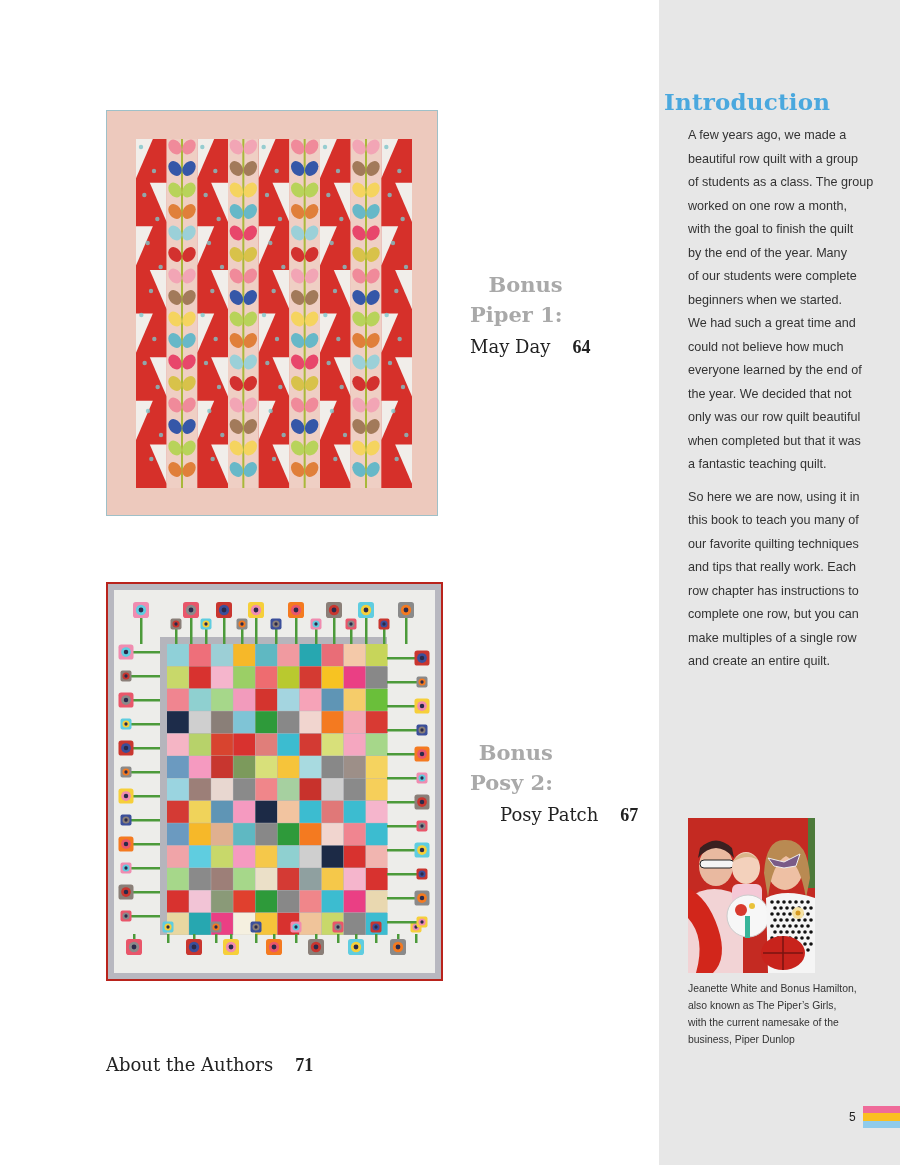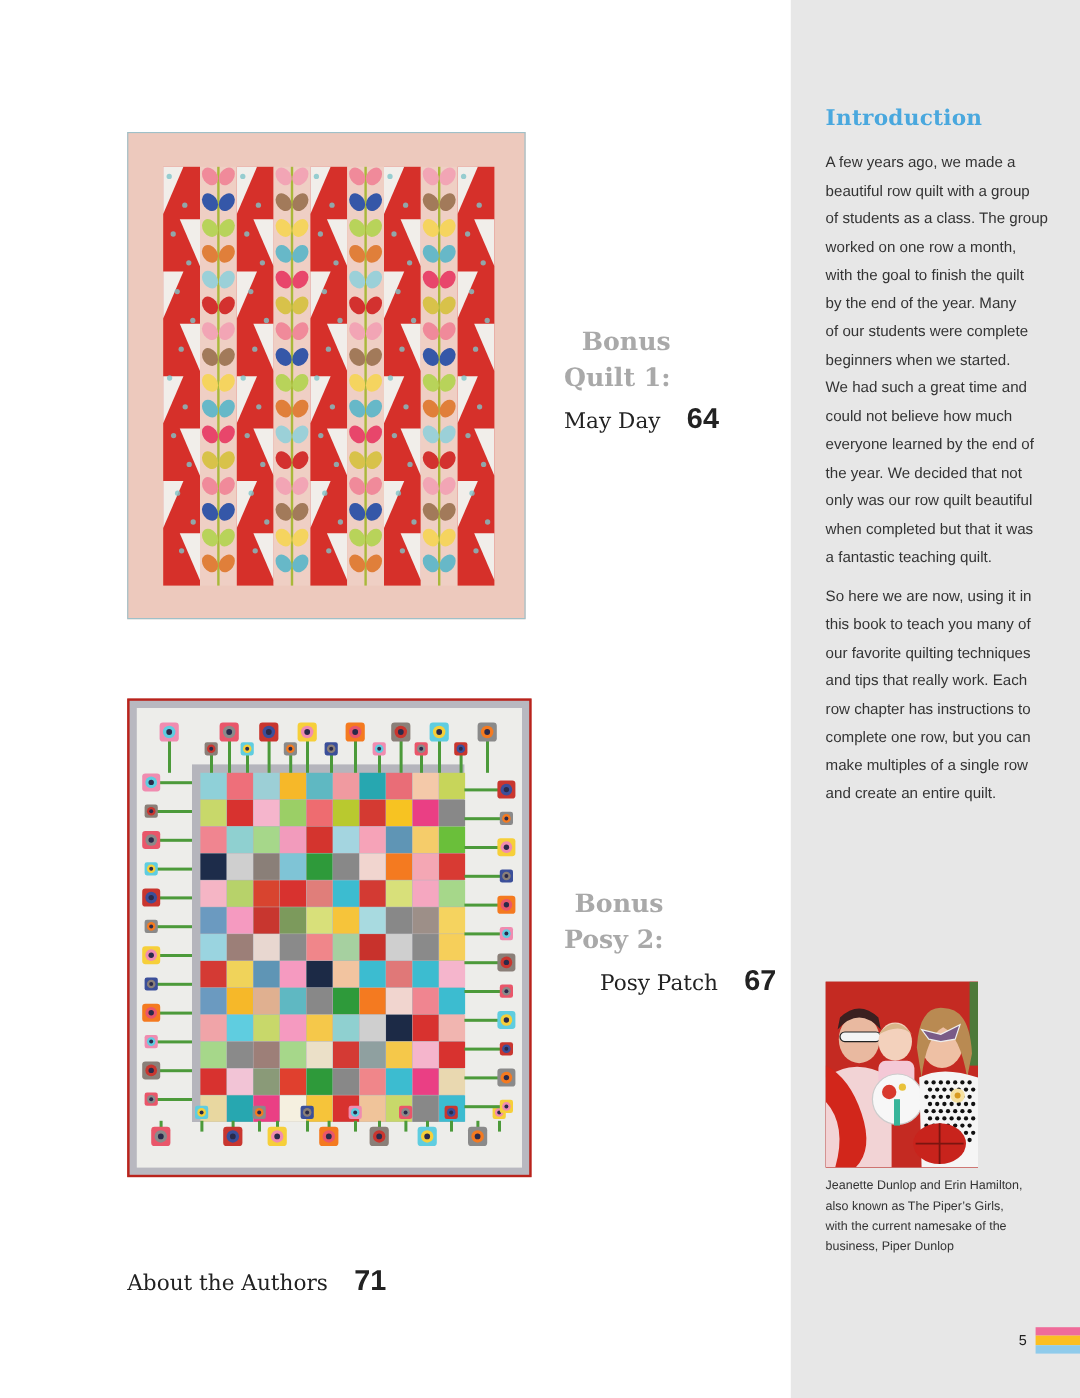--- a/index.html
+++ b/index.html
@@ -1,32 +1,32 @@
 <!DOCTYPE html>
 <html><head>
 <meta charset="utf-8">
 <style>
   html, body { margin:0; padding:0; }
   body { width:900px; height:1165px; position:relative; background:#ffffff; overflow:hidden;
          font-family: "DejaVu Sans", sans-serif; }
   .sidebar { position:absolute; left:659px; top:0; width:241px; height:1165px; background:#e7e7e7; }
-  .intro-title { position:absolute; left:688px; top:88px; font-family:"DejaVu Serif", serif; font-weight:bold;
-                 font-size:18px; color:#4aa8de; letter-spacing:0.2px; }
+  .intro-title { position:absolute; left:664px; top:88px; font-family:"DejaVu Serif", serif; font-weight:bold;
+                 font-size:23px; color:#4aa8de; letter-spacing:0.2px; }
   .intro-body { position:absolute; left:688px; top:124px; width:205px; font-family:"Liberation Sans", sans-serif;
                 font-size:12.6px; line-height:23.5px; color:#333; }
   .intro-body p { margin:0 0 9px 0; white-space:pre-line; }
   .photo { position:absolute; left:688px; top:818px; width:127px; height:155px; overflow:hidden; background:#b7231f; }
   .caption { position:absolute; left:688px; top:980px; width:200px; font-family:"Liberation Sans", sans-serif;
              font-size:10.4px; line-height:17px; color:#333; white-space:pre-line; }
   .pagenum { position:absolute; left:849px; top:1110px; font-family:"Liberation Sans", sans-serif; font-size:12px; color:#222; }
   .stripes { position:absolute; left:863px; top:1106px; width:37px; height:22px; }
   .stripes div { height:7.33px; }
   .bonus-label { position:absolute; font-family:"DejaVu Serif", serif; font-weight:bold; font-size:21px; color:#a9a9a9; line-height:30px;text-align:right; }
   .toc-entry { position:absolute; font-family:"DejaVu Serif", serif; font-size:18px; color:#222; white-space:nowrap; }
-  .toc-entry .num { margin-left:22px; font-family:Liberation Sans, sans-serif; font-weight:bold; font-size:24px; }
+  .toc-entry .num { margin-left:22px; font-family:Liberation Serif, serif; font-weight:bold; font-size:18px; }
   .quilt1 { position:absolute; left:106px; top:110px; width:332px; height:406px; background:#edc8bd; border:1px solid #9fc0c8; box-sizing:border-box; overflow:hidden; }
   .quilt2 { position:absolute; left:106px; top:582px; width:337px; height:399px; background:#b9231c; overflow:hidden; }
 </style>
 </head>
 <body>
 
 <div class="quilt1">
   <svg width="330" height="404" viewBox="0 0 330 404" xmlns="http://www.w3.org/2000/svg">
     <rect x="0" y="0" width="330" height="404" fill="#edc9bd"></rect>
     <g id="q1strips">
@@ -635,21 +635,21 @@
         <rect x="281" y="339" width="32" height="2.5" fill="#4c9a3a"></rect>
         <rect x="310.5" y="334.5" width="11" height="11" rx="1.9249999999999998" fill="#f6cf3a"></rect>
         <circle cx="316" cy="340" r="3.575" fill="#f08cb0"></circle>
         <circle cx="316" cy="340" r="1.65" fill="#2a2a4a"></circle>
       </g>
   </svg>
 </div>
 
 <div class="bonus-label" style="left:470px; top:270px;">
   <div>Bonus</div>
-  <div>Quilt 1:</div>
+  <div>Piper 1:</div>
 </div>
 <div class="toc-entry" style="left:470px; top:336px;">
   <span>May Day</span><span class="num">64</span>
 </div>
 
 <div class="bonus-label" style="left:470px; top:738px;">
   <div>Bonus</div>
   <div>Posy 2:</div>
 </div>
 <div class="toc-entry" style="left:470px; top:804px;margin-left:30px;">
@@ -777,21 +777,21 @@
         <circle cx="114" cy="132" r="1.8" fill="#111"></circle>
         <circle cx="120" cy="132" r="1.8" fill="#111"></circle>
       </g>
     <circle cx="110" cy="95" r="6" fill="#f5e0a0"></circle>
     <circle cx="110" cy="95" r="2.5" fill="#d89a20"></circle>
 
     <ellipse cx="95" cy="135" rx="22" ry="17" fill="#c8231c"></ellipse>
     <path d="M75 135 L115 135 M95 118 L95 152" stroke="#7a1510" stroke-width="1.5"></path>
   </svg>
 </div>
-<div class="caption">Jeanette Dunlop and Erin Hamilton,
+<div class="caption">Jeanette White and Bonus Hamilton,
 also known as The Piper’s Girls,
 with the current namesake of the
 business, Piper Dunlop</div>
 
 <div class="pagenum">5</div>
 <div class="stripes">
   <div style="background:#ef6b9a;"></div>
   <div style="background:#fbbf22;"></div>
   <div style="background:#8fcbeb;"></div>
 </div>

